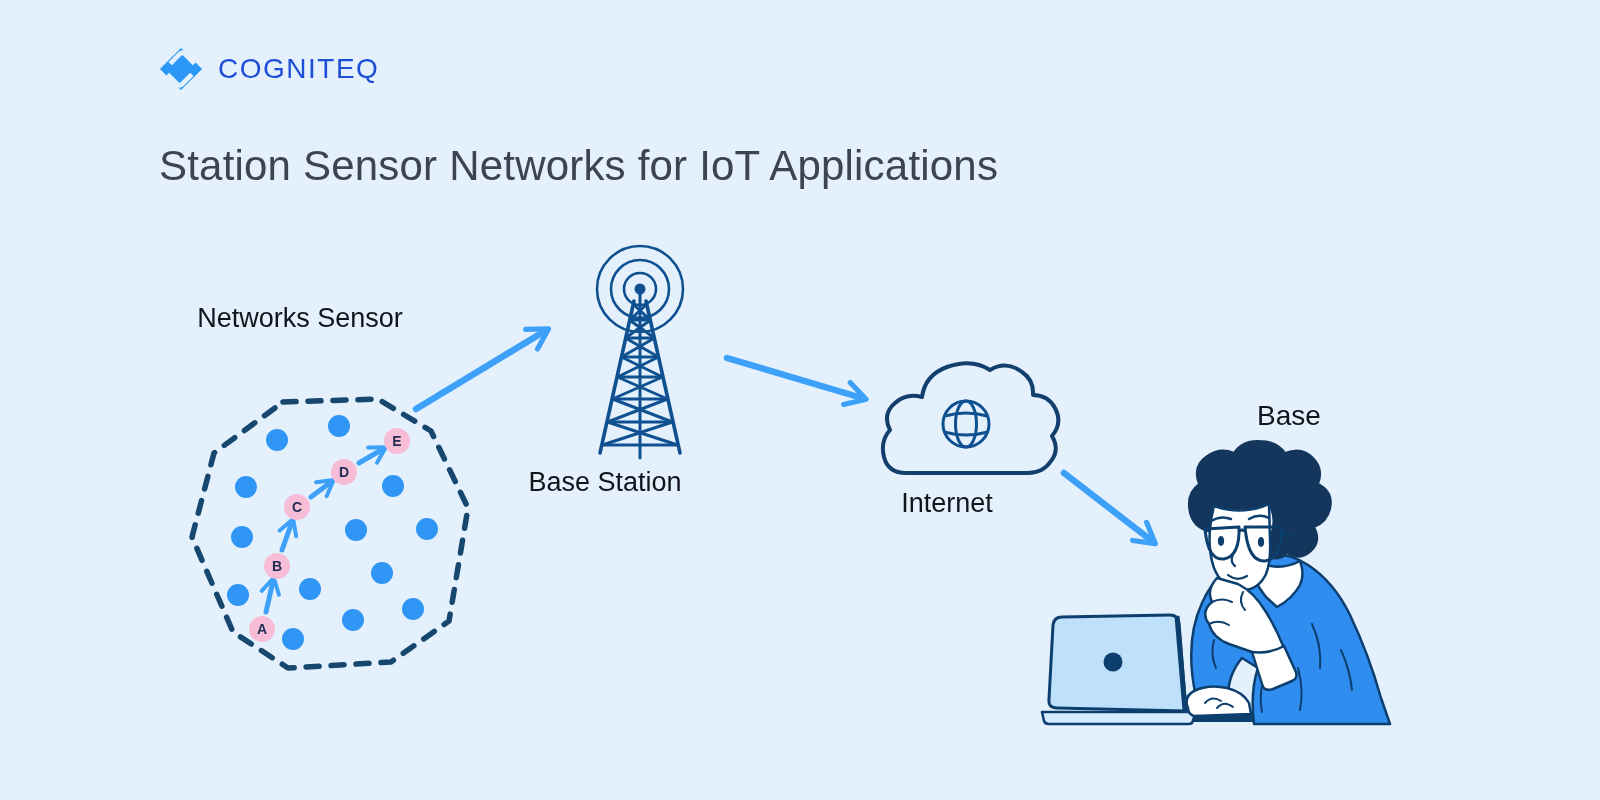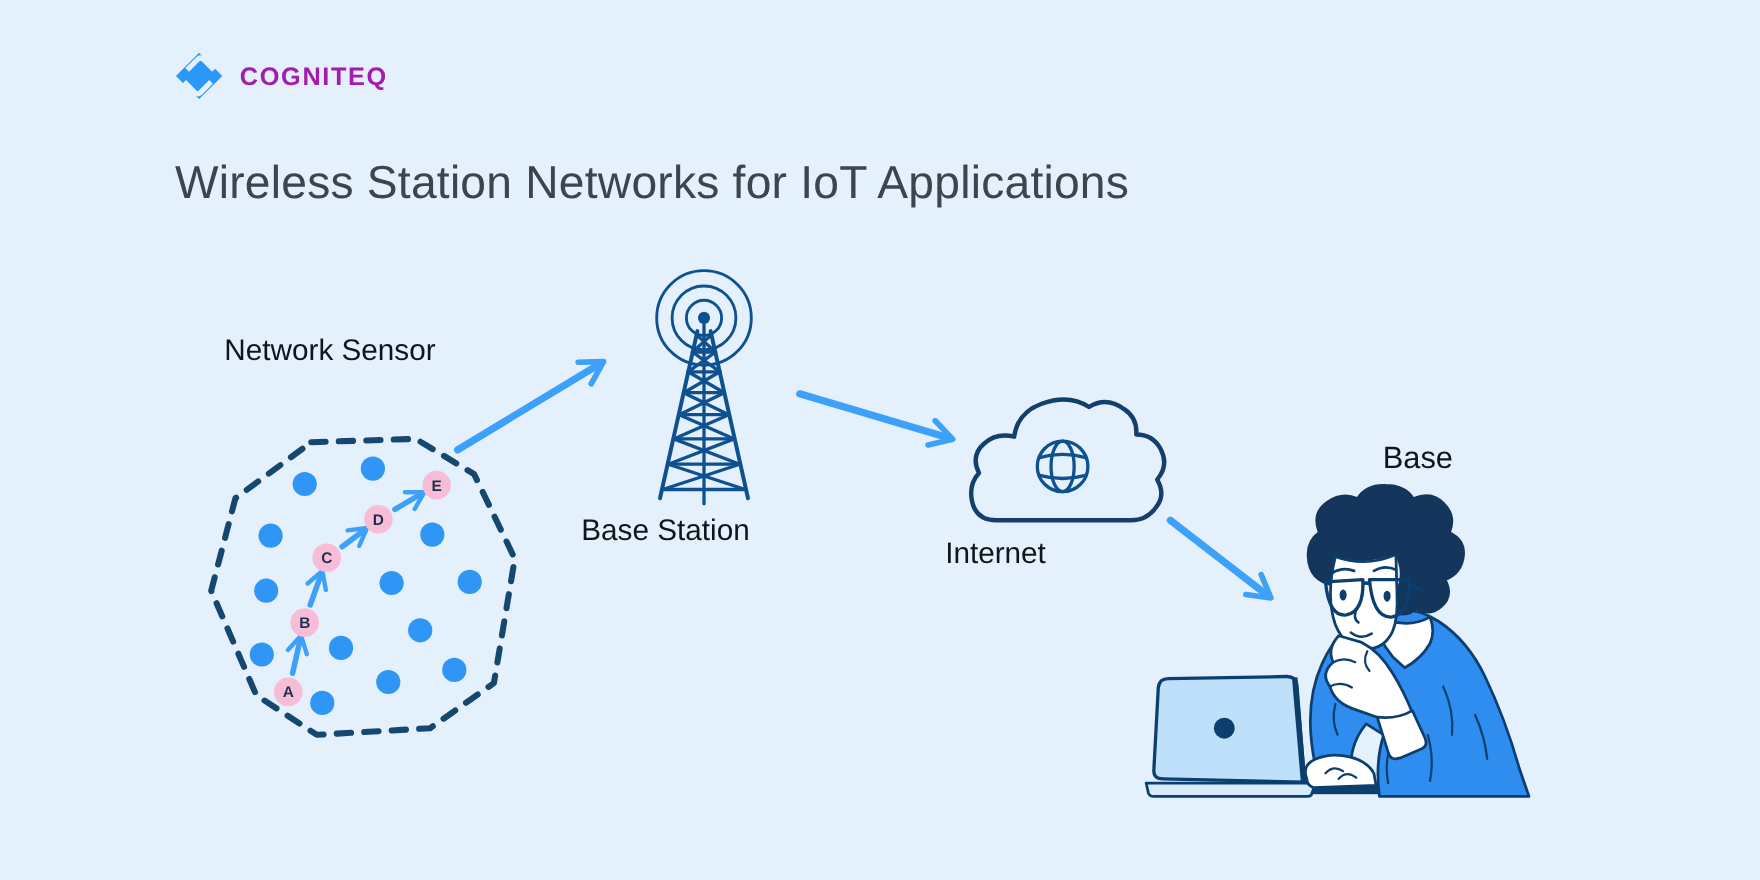--- a/index.html
+++ b/index.html
@@ -1,27 +1,27 @@
 <!DOCTYPE html>
 <html><head>
 <meta charset="utf-8">
 <style>
   html,body{margin:0;padding:0;}
   body{width:1600px;height:800px;overflow:hidden;}
   .canvas{position:relative;width:1600px;height:800px;background:#e4f0fc;
           font-family:"Liberation Sans",sans-serif;}
   .artwork{position:absolute;left:0;top:0;width:1600px;height:800px;}
   .brand{position:absolute;left:158px;top:46px;display:flex;align-items:center;gap:14px;}
-  .brand-text{font-size:23px;font-weight:700;letter-spacing:1.5px;color:#a21caf;}
+  .brand-text{font-size:28px;font-weight:400;letter-spacing:1.5px;color:#1d4ed8;}
   .page-title{position:absolute;left:159px;top:142px;width:1200px;
               font-size:42px;font-weight:500;letter-spacing:0.2px;color:#3e444d;}
   .diagram-label{position:absolute;text-align:center;color:#10151c;font-size:27px;line-height:36px;}
   .lbl-wsn{left:148px;top:300px;width:304px;}
   .lbl-base{left:485px;top:464px;width:240px;}
-  .lbl-internet{left:785px;top:485px;width:240px;text-align:center;}
+  .lbl-internet{left:827px;top:485px;width:240px;text-align:center;}
   .lbl-user{left:1169px;top:398px;width:240px;font-size:28px;}
   svg text{font-family:"Liberation Sans",sans-serif;}
 </style>
 </head>
 <body>
 
 <div class="canvas">
 
   <svg class="artwork" viewBox="0 0 1600 800">
     <defs>
@@ -199,22 +199,22 @@
     <svg width="46" height="46" viewBox="0 0 48 48">
       <polygon points="24,2 46,24 24,46 2,24" fill="#2b97f6"></polygon>
       <g transform="rotate(45 24 24)" stroke="#e4f0fc" stroke-width="5" fill="none">
         <path d="M 30 10 L 16 10 Q 12 10 12 14 L 12 28"></path>
         <path d="M 18 38 L 32 38 Q 36 38 36 34 L 36 20"></path>
       </g>
     </svg>
     <span class="brand-text">COGNITEQ</span>
   </div>
 
-  <h1 class="page-title" style="margin:0;">Wireless Station Networks for IoT Applications</h1>
+  <h1 class="page-title" style="margin:0;">Station Sensor Networks for IoT Applications</h1>
 
   <div class="diagram-label lbl-wsn">
-    <div>Network Sensor</div>
+    <div>Networks Sensor</div>
   </div>
   <div class="diagram-label lbl-base">Base Station</div>
   <div class="diagram-label lbl-internet">Internet</div>
   <div class="diagram-label lbl-user">Base</div>
 
 </div>
 
 </body></html>

